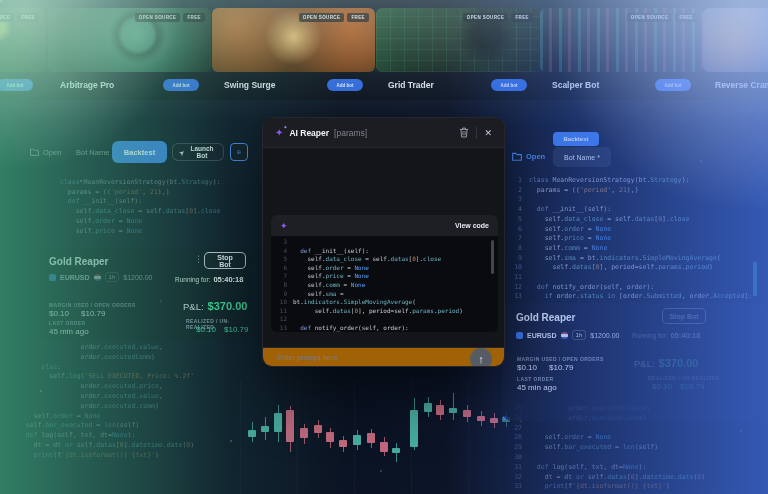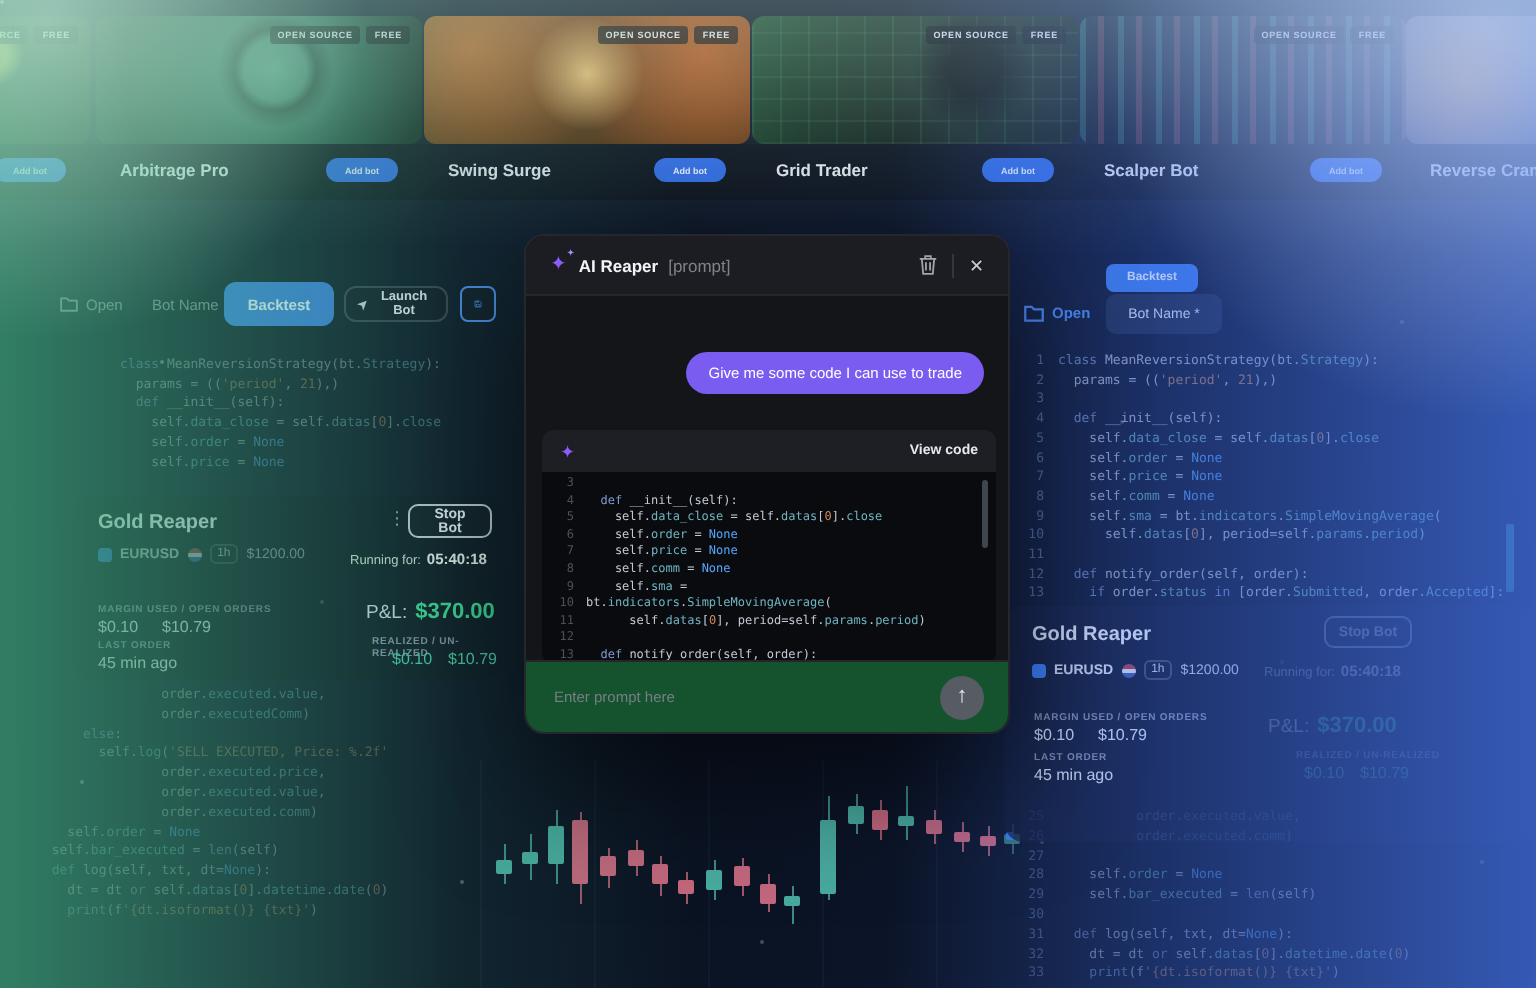--- a/index.html
+++ b/index.html
@@ -133,22 +133,22 @@
   .bubble{position:absolute;right:12px;top:58px;max-width:170px;background:#7a5cf0;color:#fff;
     font-size:7.5px;padding:6px 11px;border-radius:13px;border-bottom-right-radius:13px;}
   .ai-head{position:absolute;left:8px;top:97px;width:227px;height:21px;background:#1d1f25;
     border-radius:6px 6px 0 0;display:flex;align-items:center;padding:0 9px;}
   .ai-sparkle{color:#8b5cf6;font-size:9px;}
   .viewcode{margin-left:auto;font-size:7px;font-weight:bold;color:#e6e9ef;background:none;border:none;padding:0;}
   .m-code{position:absolute;left:8px;top:118px;width:227px;height:96px;background:#0a0b0f;border-radius:0 0 6px 6px;
     padding:2px 6px;font-size:6px;line-height:8.6px;overflow:hidden;color:#c3c9d3;}
   .m-code .ln{width:10px;margin-right:6px;color:#4b5058;}
   .m-scrollbar{position:absolute;right:10px;top:122px;width:3px;height:34px;background:#40454e;border-radius:2px;}
-  .m-footer{position:absolute;left:0;bottom:0;width:100%;height:36px;background:#14532d;border-top:1px solid #25262b;
-    display:flex;align-items:center;padding:0 12px;}
+  .m-footer{position:absolute;left:0;bottom:0;width:100%;height:19px;background:#a16207;border-top:1px solid #25262b;
+    display:flex;padding:0 12px;}
   .prompt{flex:1;background:transparent;border:none;outline:none;color:#d6d9df;font-size:7.5px;
     font-family:"Liberation Sans",sans-serif;}
   .prompt::placeholder{color:#787d87;}
   .send{width:22px;height:22px;border-radius:50%;background:#565b64;border:none;color:#e9ebef;
     font-size:11px;line-height:1;display:flex;align-items:center;justify-content:center;}
   .icon-svg{display:block;}
 </style>
 </head>
 <body>
 
@@ -402,32 +402,31 @@
       <div class="body u" style="left: 262px; top: 37px; height: 5px;"></div>
     </div>
   <div class="mini-candle"></div>
 
   <div class="tint"></div>
 
   <div class="modal">
     <div class="m-header">
       <span class="sparkle"><span>✦</span><span class="s2">✦</span></span>
       <span class="m-title">AI Reaper</span>
-      <span class="m-sub">[prompt]</span>
+      <span class="m-sub">[params]</span>
       <span class="m-actions">
         <button class="m-close" style="padding:0;margin:0;background:none;border:none;">
           <svg class="icon-svg" width="10" height="11" viewBox="0 0 14 16">
               <path d="M1 3.5h12 M5 3.5V1.5h4v2 M2.5 3.5l1 11h7l1-11 M5.5 6v6 M8.5 6v6" fill="none" stroke="#a0a5ae" stroke-width="1.3"></path>
             </svg>
         </button>
         <span class="vdiv"></span>
         <button class="m-close">✕</button>
       </span>
     </div>
-    <div class="bubble">Give me some code I can use to trade</div>
     <div class="ai-head">
       <span class="ai-sparkle">✦</span>
       <button class="viewcode">View code</button>
     </div>
     <div class="m-code codeblock mono">
         <div class="cl"><span class="ln">3</span><span class="ct"></span></div>
         <div class="cl"><span class="ln">4</span><span class="ct">  <span class="tok-kw">def</span> __init__(self):</span></div>
         <div class="cl"><span class="ln">5</span><span class="ct">    self.<span class="tok-prop">data_close</span> = self.<span class="tok-prop">datas</span>[<span class="tok-num">0</span>].<span class="tok-prop">close</span></span></div>
         <div class="cl"><span class="ln">6</span><span class="ct">    self.<span class="tok-prop">order</span> = <span class="tok-const">None</span></span></div>
         <div class="cl"><span class="ln">7</span><span class="ct">    self.<span class="tok-prop">price</span> = <span class="tok-const">None</span></span></div>

